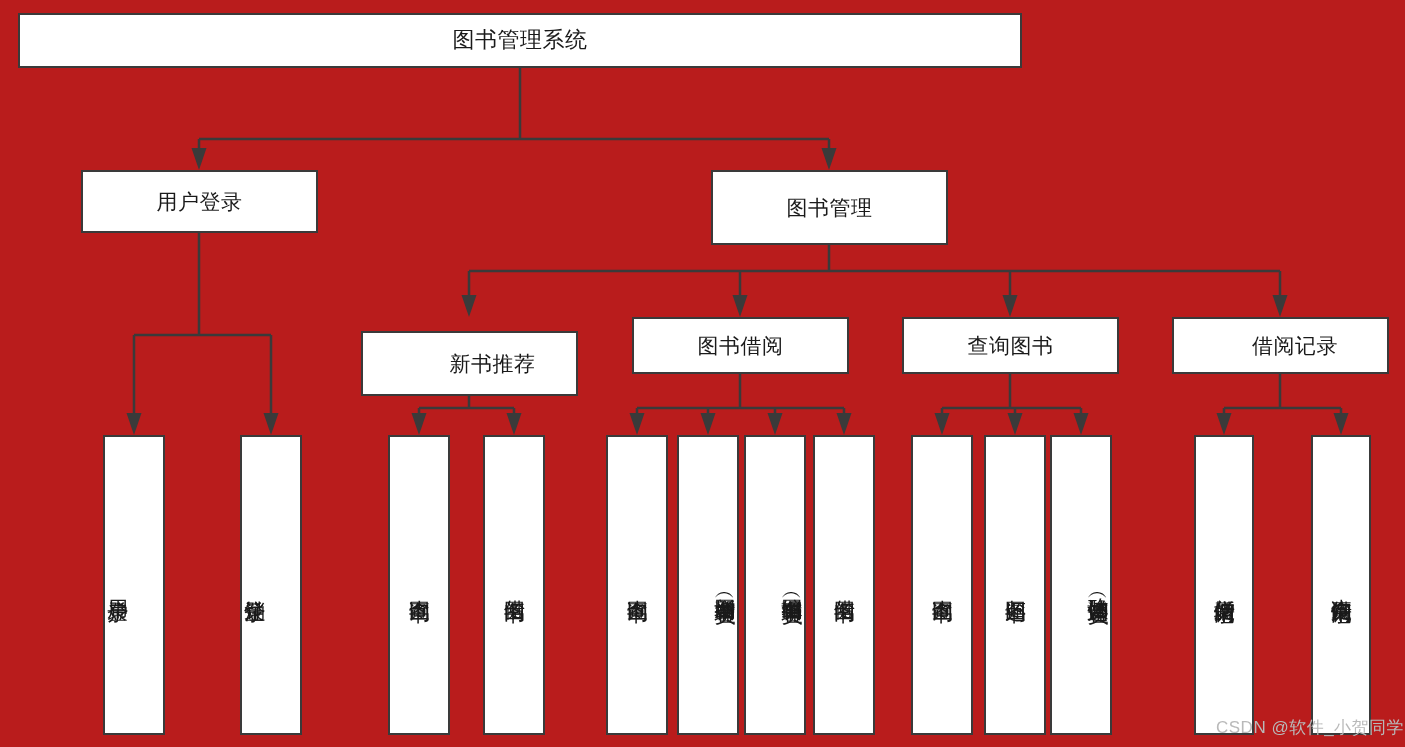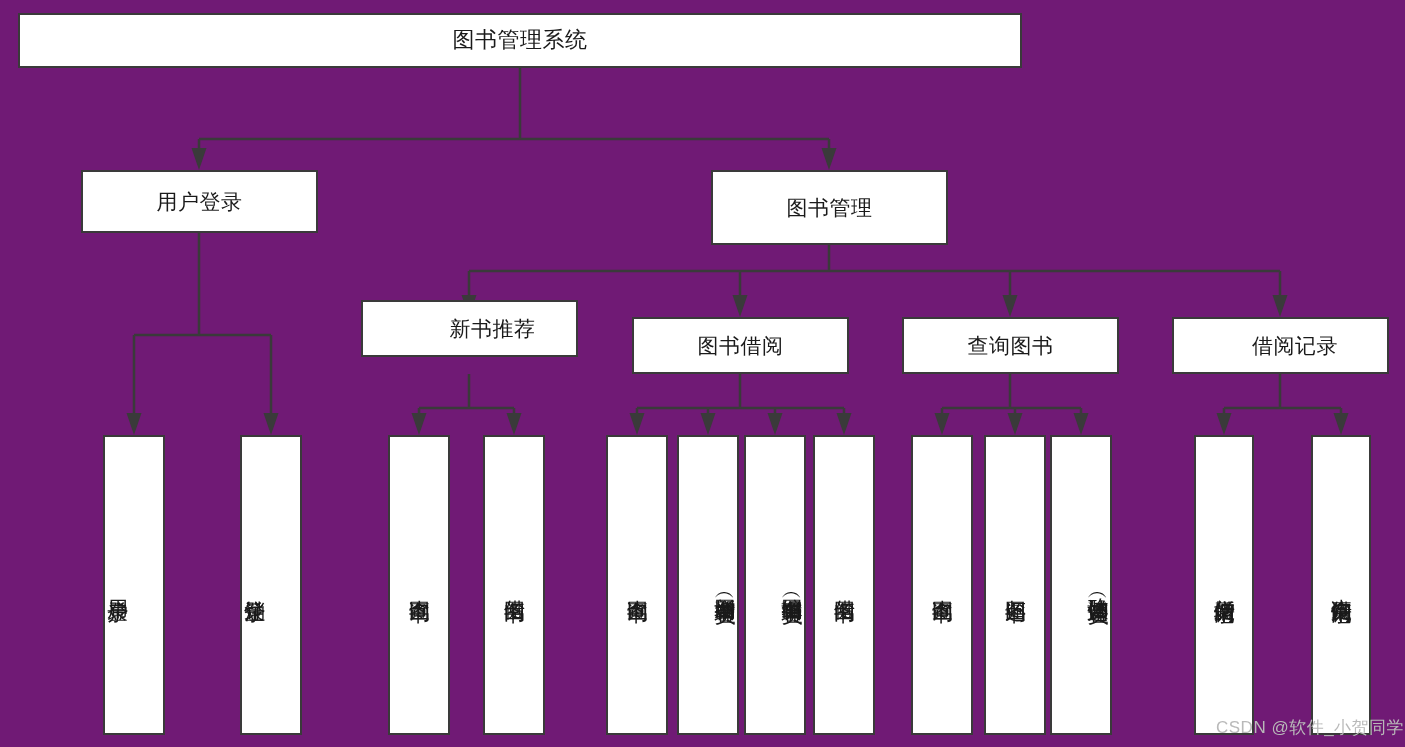--- a/index.html
+++ b/index.html
@@ -4,21 +4,21 @@
 <style>
   html, body {
     margin: 0;
     padding: 0;
     background: #ffffff;
   }
   #canvas {
     position: relative;
     width: 1405px;
     height: 747px;
-    background: #701a75;
+    background: #b91c1c;
     overflow: hidden;
     font-family: "Liberation Sans", "DejaVu Sans", sans-serif;
   }
   #edges {
     position: absolute;
     left: 0;
     top: 0;
     width: 1405px;
     height: 747px;
     pointer-events: none;
@@ -122,21 +122,21 @@
   <div id="nodes">
       <div class="node horiz root" style="left: 18px; top: 13px; width: 1004px; height: 55px; border-color: rgb(58, 58, 58);">
         <span class="label">图书管理系统</span>
       </div>
       <div class="node horiz" style="left: 81px; top: 170px; width: 237px; height: 63px; border-color: rgb(58, 58, 58);">
         <span class="label">用户登录</span>
       </div>
       <div class="node horiz" style="left: 711px; top: 170px; width: 237px; height: 75px; border-color: rgb(58, 58, 58);">
         <span class="label">图书管理</span>
       </div>
-      <div class="node horiz" style="left: 361px; top: 300px; width: 217px; height: 57px; border-color: rgb(58, 58, 58); padding-left: 46px;">
+      <div class="node horiz" style="left: 361px; top: 331px; width: 217px; height: 65px; border-color: rgb(58, 58, 58); padding-left: 46px;">
         <span class="label">新书推荐</span>
       </div>
       <div class="node horiz" style="left: 632px; top: 317px; width: 217px; height: 57px; border-color: rgb(58, 58, 58); text-align: right;">
         <span class="label">图书借阅</span>
       </div>
       <div class="node horiz" style="left: 902px; top: 317px; width: 217px; height: 57px; border-color: rgb(58, 58, 58);">
         <span class="label">查询图书</span>
       </div>
       <div class="node horiz" style="left: 1172px; top: 317px; width: 217px; height: 57px; border-color: rgb(58, 58, 58); padding-left: 29px;">
         <span class="label">借阅记录</span>

